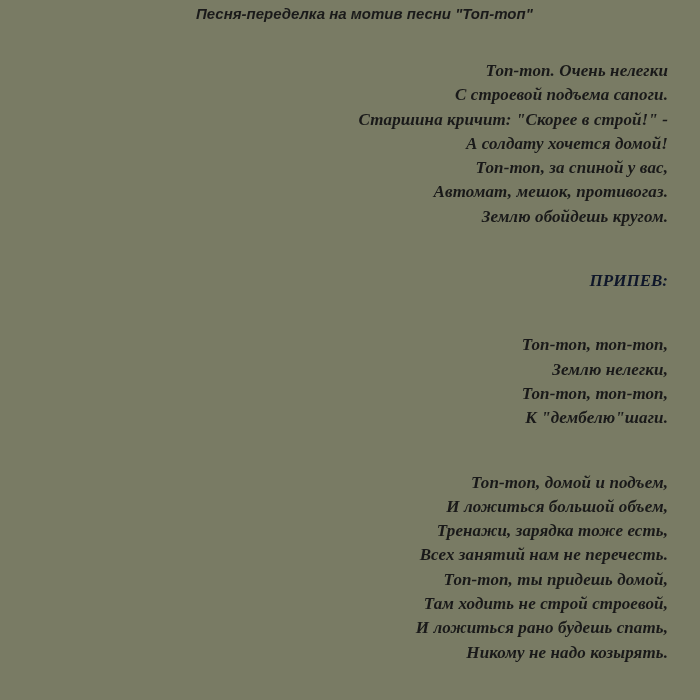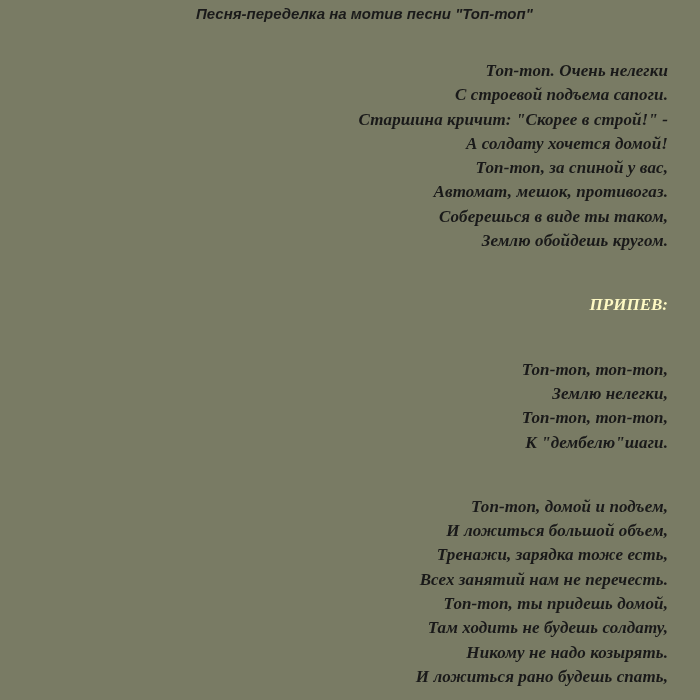--- a/index.html
+++ b/index.html
@@ -54,21 +54,21 @@
     height: 23px;
   }
   .spacer-lg {
     height: 24px;
   }
   .chorus {
     font-family: "Liberation Serif", serif;
     font-style: italic;
     font-weight: bold;
     font-size: 17px;
-    color: #fef9c3;
+    color: #0f172a;
     line-height: 24.3px;
     white-space: nowrap;
   }
 </style>
 </head>
 <body>
 
 <div class="page">
   <div class="content">
 
@@ -76,21 +76,20 @@
 
     <div class="spacer-md"></div>
 
     <div class="stanza">
       <div class="line">Топ-топ. Очень нелегки</div>
       <div class="line">С строевой подъема сапоги.</div>
       <div class="line">Старшина кричит: "Скорее в строй!" -</div>
       <div class="line">А солдату хочется домой!</div>
       <div class="line">Топ-топ, за спиной у вас,</div>
       <div class="line">Автомат, мешок, противогаз.</div>
-      <div class="line">Соберешься в виде ты таком,</div>
       <div class="line">Землю обойдешь кругом.</div>
     </div>
 
     <div class="spacer-lg"></div>
 
     <div class="stanza">
       <div class="chorus">ПРИПЕВ:</div>
     </div>
 
     <div class="spacer-lg"></div>
@@ -103,23 +102,23 @@
     </div>
 
     <div class="spacer-lg"></div>
 
     <div class="stanza">
       <div class="line">Топ-топ, домой и подъем,</div>
       <div class="line">И ложиться большой объем,</div>
       <div class="line">Тренажи, зарядка тоже есть,</div>
       <div class="line">Всех занятий нам не перечесть.</div>
       <div class="line">Топ-топ, ты придешь домой,</div>
-      <div class="line">Там ходить не будешь солдату,</div>
+      <div class="line">Там ходить не строй строевой,</div>
+      <div class="line">И ложиться рано будешь спать,</div>
       <div class="line">Никому не надо козырять.</div>
-      <div class="line">И ложиться рано будешь спать,</div>
     </div>
 
     <div class="spacer-lg"></div>
 
     <div class="stanza">
       <div class="chorus">ПРИПЕВ:</div>
     </div>
 
   </div>
 </div>

